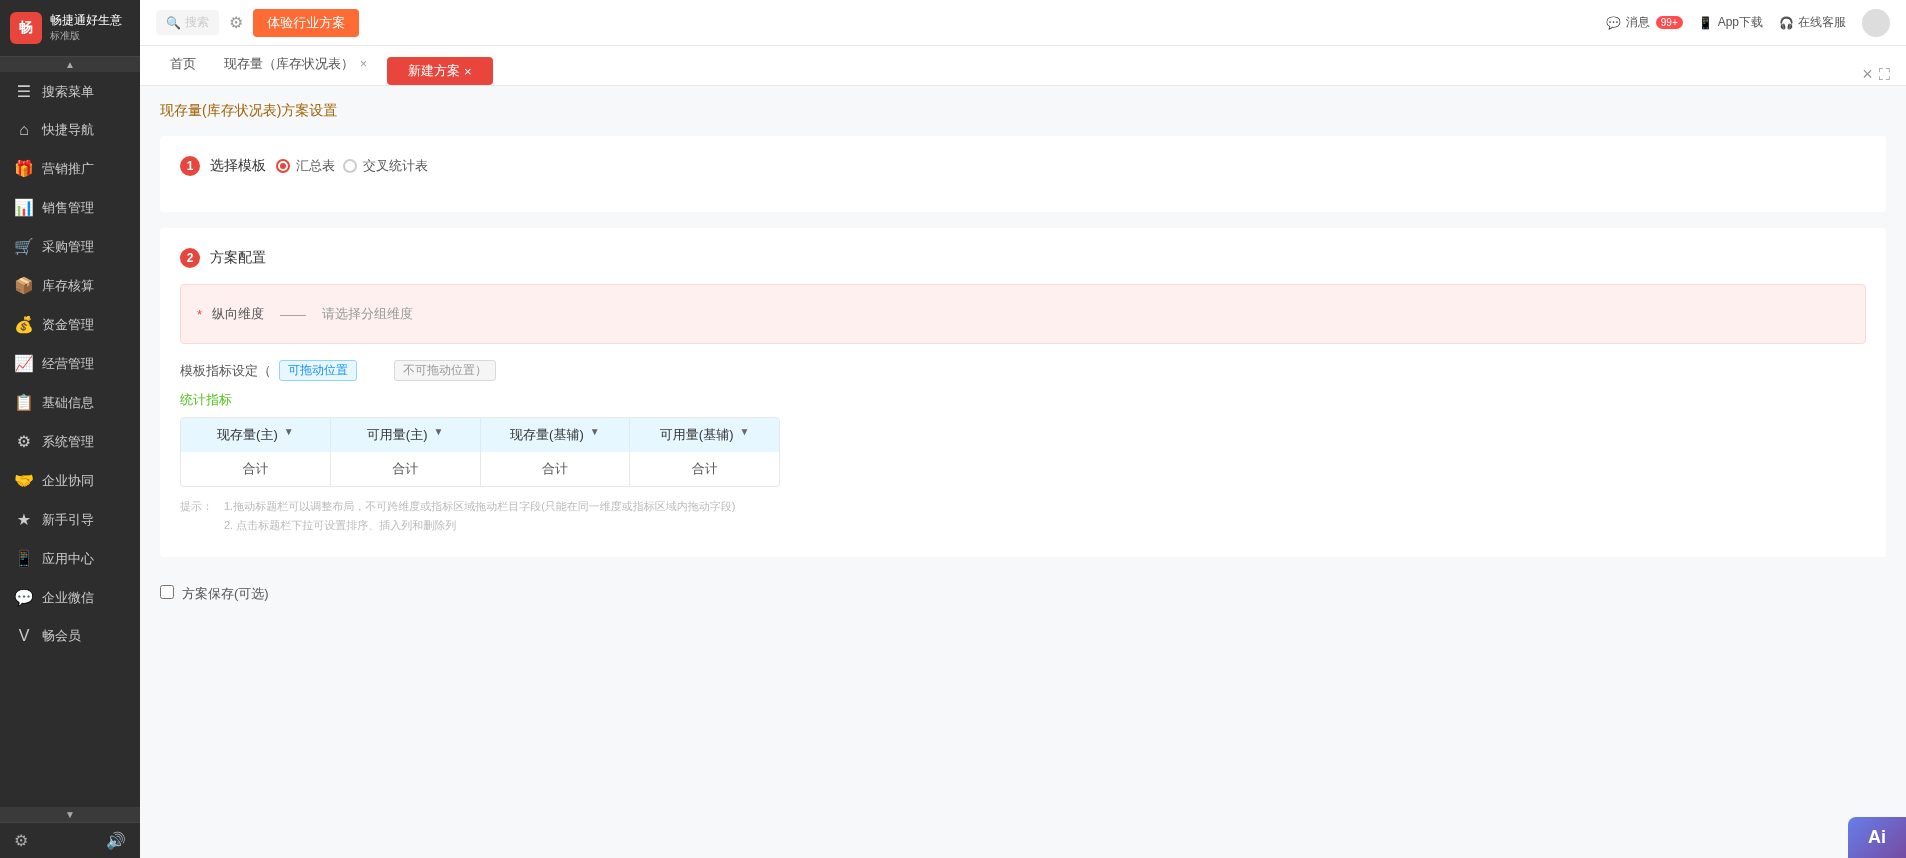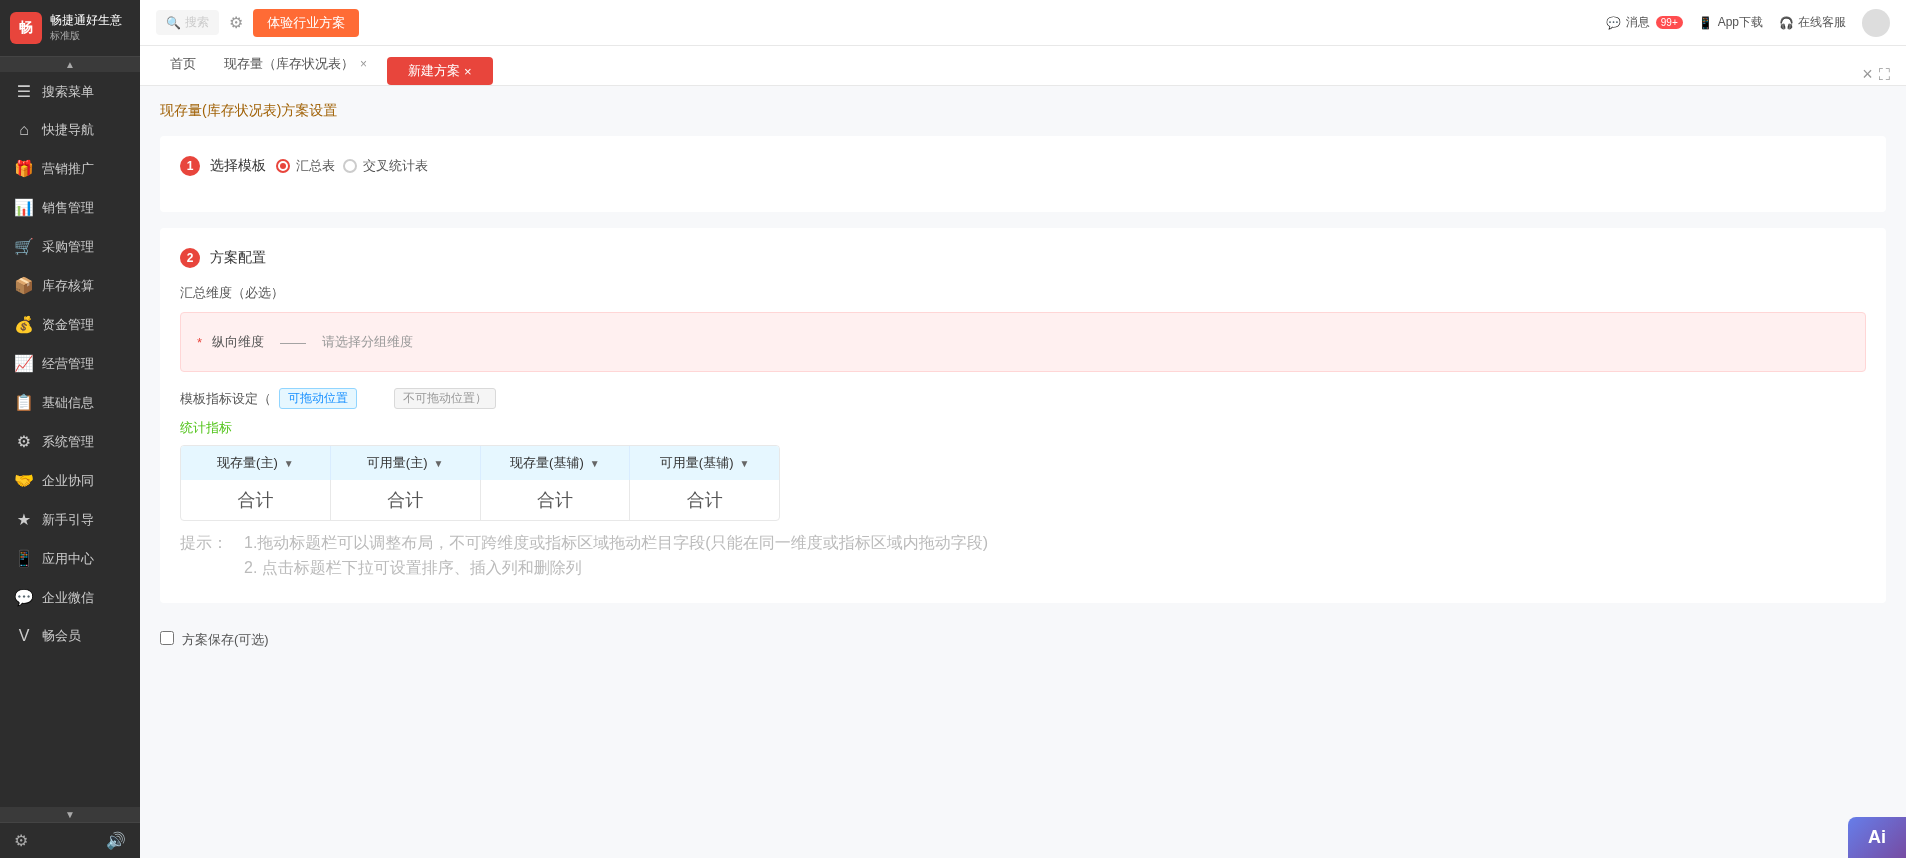--- a/index.html
+++ b/index.html
@@ -169,34 +169,34 @@
 
     
     .indicator-table {
       border: 1px solid #e8e8e8; border-radius: 4px; overflow: hidden;
       width: 600px;
     }
     .indicator-table-header {
       display: flex; background: #e6f7ff;
     }
     .indicator-col {
-      flex: 1; padding: 8px 12px; display: flex; align-items: center; justify-content: center;
+      flex: 1; padding: 8px 12px; display: flex; justify-content: center;
       gap: 6px; border-right: 1px solid #d9ecff; font-size: 13px; color: #333;
     }
     .indicator-col:last-child { border-right: none; }
     .indicator-col-down { color: #666; font-size: 10px; cursor: pointer; }
     .indicator-table-body { display: flex; }
     .indicator-cell {
       flex: 1; padding: 8px 12px; text-align: center; border-right: 1px solid #e8e8e8;
-      font-size: 18px; color: #555;
+      font-size: 13px; color: #555;
     }
     .indicator-cell:last-child { border-right: none; }
 
     
-    .tips { color: #bbb; font-size: 16px; margin-top: 4px; }
+    .tips { color: #bbb; font-size: 11px; margin-top: 4px; }
     .tips p { margin-bottom: 4px; }
 
     
     .save-area { display: flex; gap: 8px; margin-top: 16px; padding: 12px 0; }
     .save-checkbox { width: 14px; height: 14px; border: 1px solid #ccc; border-radius: 2px; cursor: pointer; }
     .save-label { font-size: 13px; color: #555; }
 
     
     .footer {
       background: #fff;
@@ -374,21 +374,20 @@
           </div>
         </div>
       </div>
 
       <div class="section">
         <div class="section-header">
           <div class="section-num">2</div>
           <span class="section-title">方案配置</span>
         </div>
 
-        <div class="form-label">汇总维度（必选）</div>
         <div class="dimension-area">
           <span class="dimension-required">*</span>
           <span class="dimension-label">纵向维度</span>
           <span class="dimension-dash">——</span>
           <span class="dimension-placeholder">请选择分组维度</span>
         </div>
 
         <div class="indicator-settings">
           <div class="indicator-label">
             <span>模板指标设定（</span>

